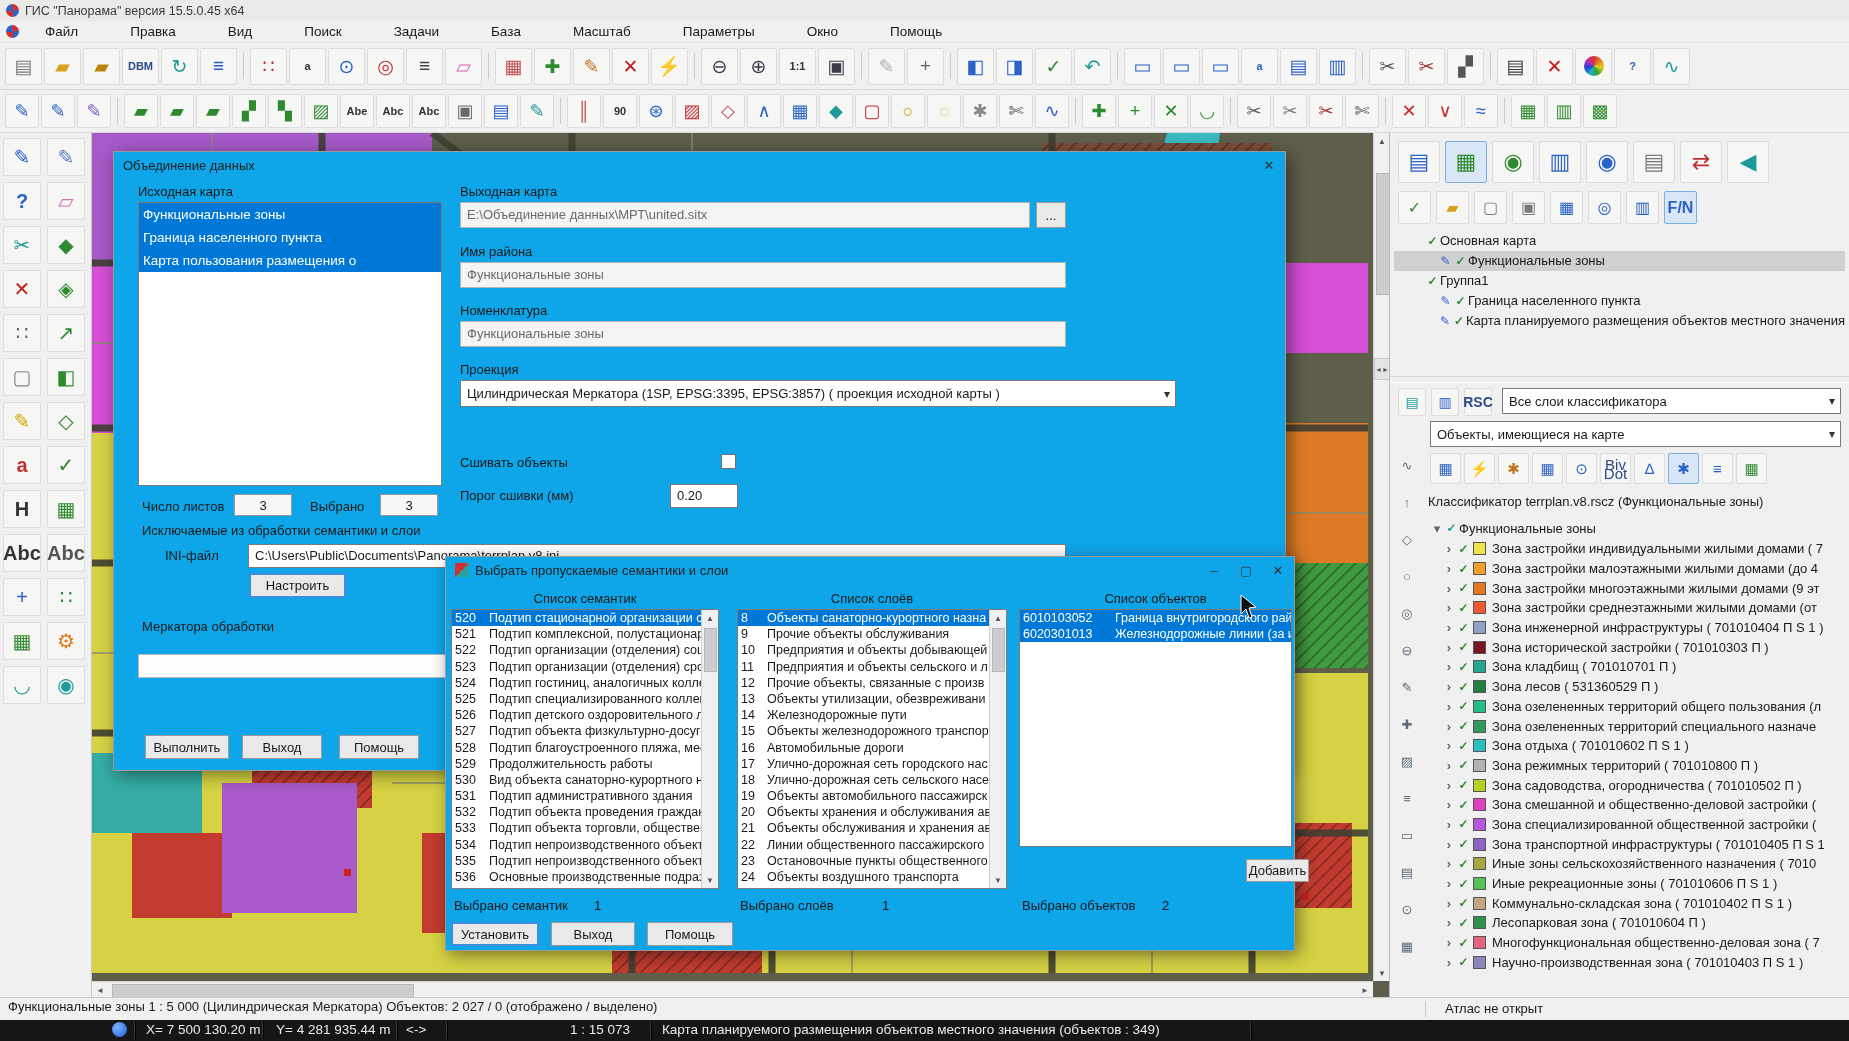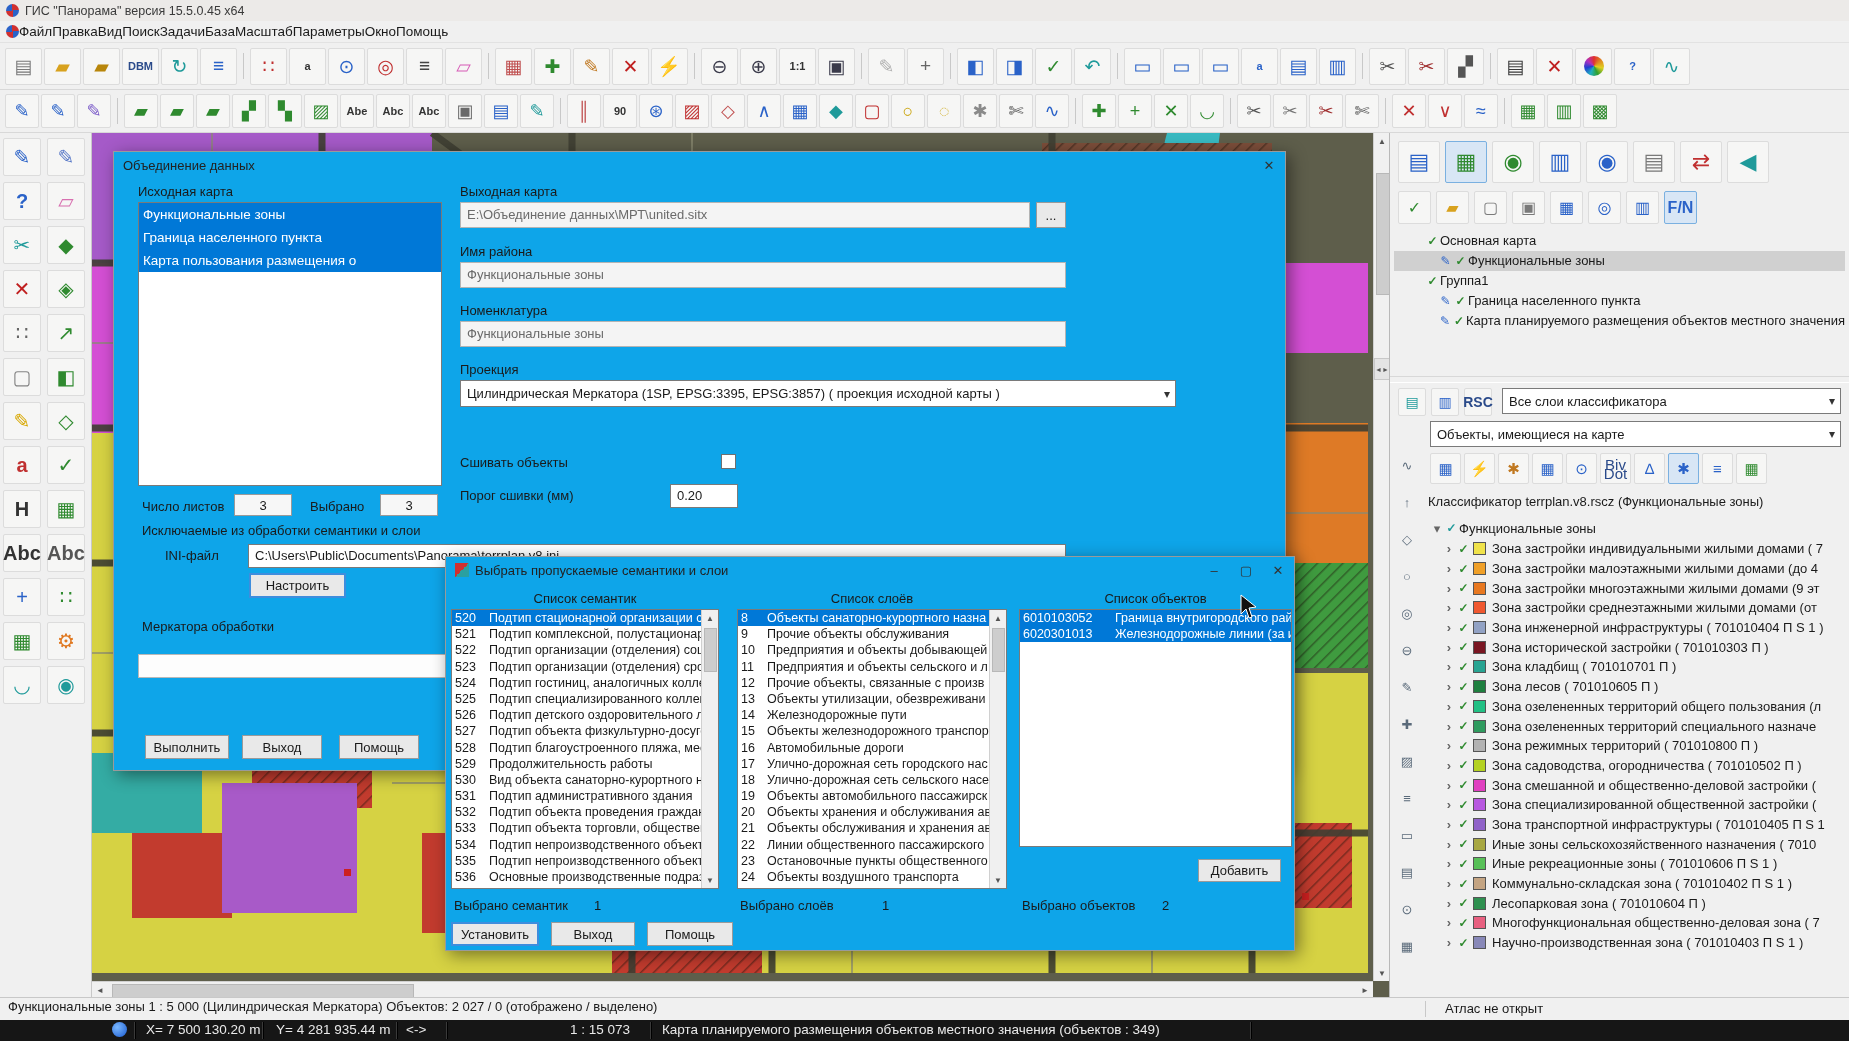--- a/index.html
+++ b/index.html
@@ -5,21 +5,21 @@
   html,body{margin:0;padding:0}
   body{width:1849px;height:1041px;position:relative;overflow:hidden;
        font-family:"Liberation Sans",sans-serif;background:#f0f0f0;color:#1a1a1a;}
   
   .titlebar{position:absolute;left:0;top:0;width:1849px;height:21px;background:#eceae8;
             display:flex;align-items:center;gap:6px;padding-left:6px;font-size:12.5px;color:#3a3a3a;box-sizing:border-box}
   .appicon{width:13px;height:13px;border-radius:50%;
            background:conic-gradient(#d03030 0 25%,#2a62c8 0 50%,#d03030 0 75%,#2a62c8 0);flex:0 0 13px}
   .menubar{position:absolute;left:0;top:21px;width:1849px;height:22px;background:#f0f0f0;
            display:flex;align-items:center;padding-left:6px;font-size:13.5px;box-sizing:border-box;border-bottom:1px solid #e2e2e2}
-  .menubar .mitem{padding:2px 0;cursor:default}
+  .menubar .mitem{padding:2px 26px;cursor:default}
   .toolbar{position:absolute;left:0;width:1849px;background:#f0f0f0;display:flex;align-items:center;
            padding-left:5px;box-sizing:border-box;border-bottom:1px solid #d8d8d8;gap:2px}
   .tb1{top:43px;height:47px}
   .tb2{top:90px;height:43px}
   .icn{display:flex;align-items:center;justify-content:center;width:37px;height:37px;
        background:#f6f6f5;border:1px solid #dcdcdc;border-radius:2px;font-size:19px;flex:0 0 auto;box-sizing:border-box}
   .tb2 .icn{width:34px;height:34px;font-size:18px}
   .icn.txt{font-size:11px;font-weight:bold;letter-spacing:0}
   .icn.txt2{font-size:8.5px;line-height:9px;font-weight:normal;white-space:pre-line;text-align:center}
   .icn.sep{width:9px;height:30px;border:none;background:none;position:relative}
@@ -510,33 +510,39 @@
       <div class="zrow">
       <span class="zexp closed"></span>
       <span class="chk"></span>
       <span class="swatch" style="background: rgb(40, 164, 146);"></span>
       <span>Зона кладбищ ( 701010701 П )</span>
     </div>
       <div class="zrow">
       <span class="zexp closed"></span>
       <span class="chk"></span>
       <span class="swatch" style="background: rgb(31, 128, 64);"></span>
-      <span>Зона лесов ( 701010605 П )</span>
+      <span>Зона лесов ( 531360529 П )</span>
     </div>
       <div class="zrow">
       <span class="zexp closed"></span>
       <span class="chk"></span>
       <span class="swatch" style="background: rgb(34, 192, 132);"></span>
       <span>Зона озелененных территорий общего пользования (л</span>
     </div>
       <div class="zrow">
       <span class="zexp closed"></span>
       <span class="chk"></span>
       <span class="swatch" style="background: rgb(47, 155, 95);"></span>
       <span>Зона озелененных территорий специального назначе</span>
+    </div>
+      <div class="zrow">
+      <span class="zexp closed"></span>
+      <span class="chk"></span>
+      <span class="swatch" style="background: rgb(40, 192, 192);"></span>
+      <span>Зона отдыха ( 701010602 П S 1 )</span>
     </div>
       <div class="zrow">
       <span class="zexp closed"></span>
       <span class="chk"></span>
       <span class="swatch" style="background: rgb(178, 178, 178);"></span>
       <span>Зона режимных территорий ( 701010800 П )</span>
     </div>
       <div class="zrow">
       <span class="zexp closed"></span>
       <span class="chk"></span>
@@ -825,21 +831,21 @@
         <div class="lrow sel">
         <span class="code">6010103052</span>
         <span class="ltxt">Граница внутригородского район</span>
       </div>
         <div class="lrow sel">
         <span class="code">6020301013</span>
         <span class="ltxt">Железнодорожные линии (за ис</span>
       </div>
       </div>
   </div>
-  <div class="btn" style="left:752px;top:302px;width:83px;height:23px">Добавить</div>
+  <div class="btn" style="left:800px;top:302px;width:63px;height:23px">Добавить</div>
 
   <div class="dlbl" style="left:8px;top:341px">Выбрано семантик</div>
   <div class="dlbl" style="left:148px;top:341px">1</div>
   <div class="dlbl" style="left:294px;top:341px">Выбрано слоёв</div>
   <div class="dlbl" style="left:436px;top:341px">1</div>
   <div class="dlbl" style="left:576px;top:341px">Выбрано объектов</div>
   <div class="dlbl" style="left:716px;top:341px">2</div>
 
   <div class="btn focus" style="left:5px;top:365px;width:88px;height:24px">Установить</div>
   <div class="btn" style="left:105px;top:365px;width:84px;height:24px">Выход</div>

